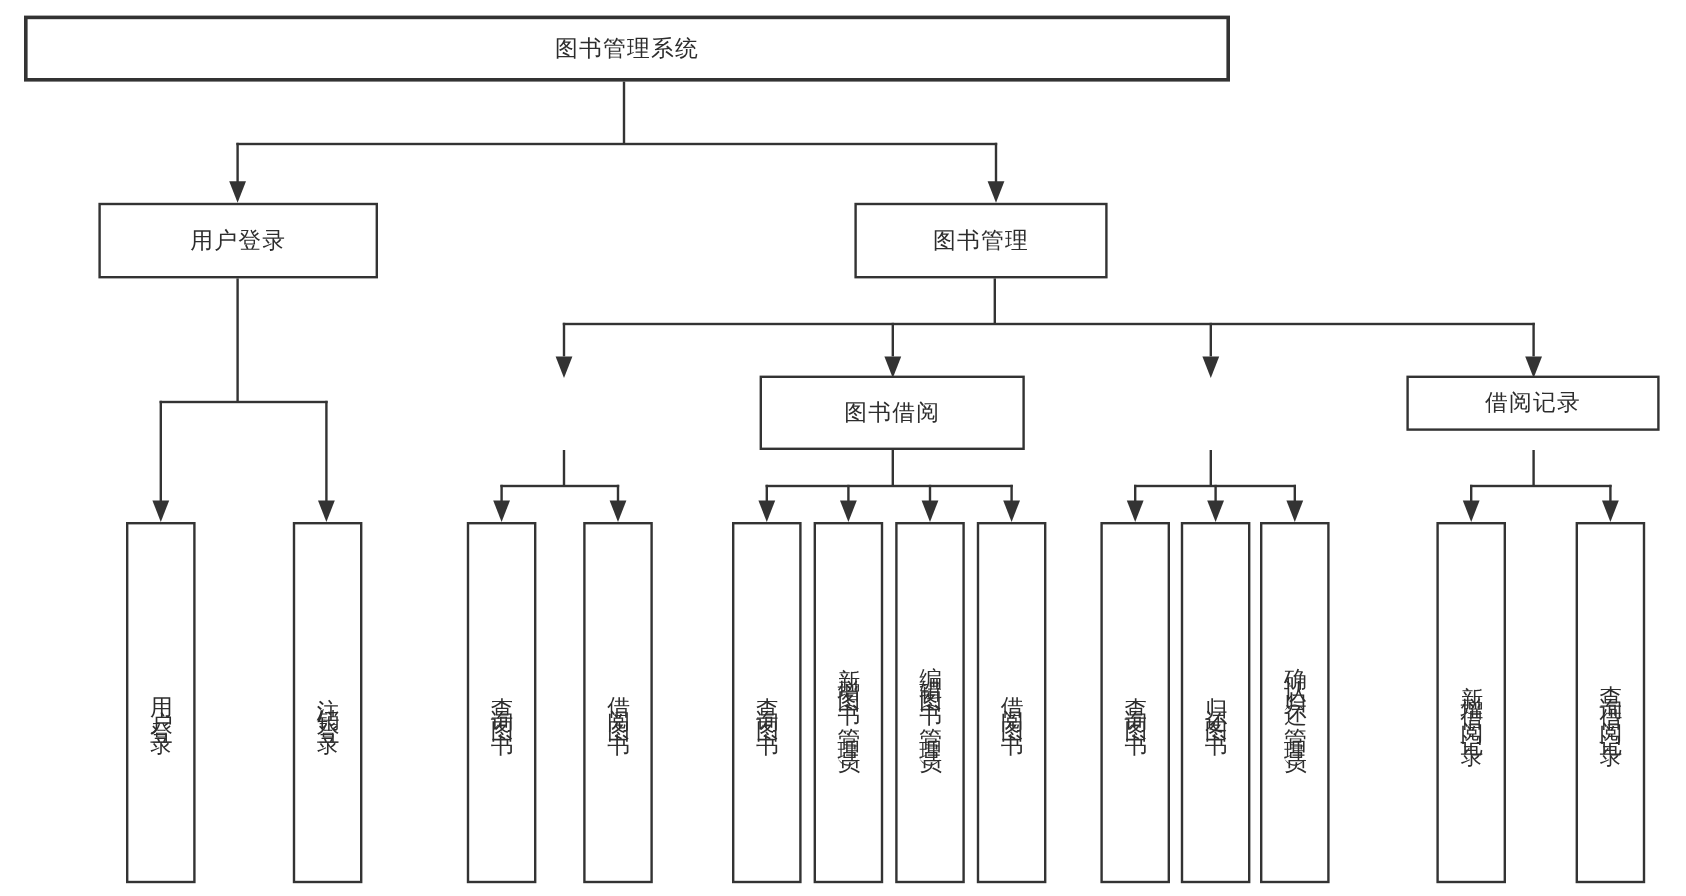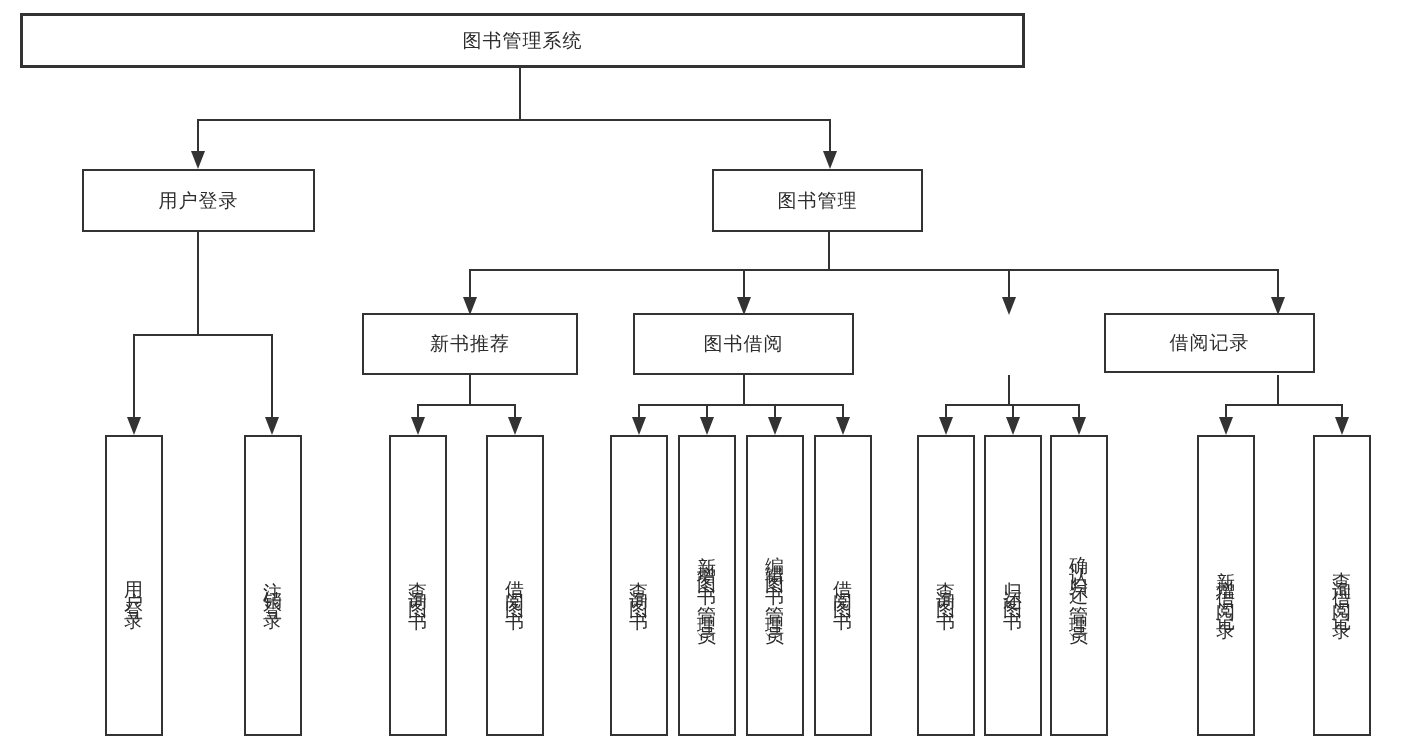--- a/index.html
+++ b/index.html
@@ -48,30 +48,27 @@
   </div>
 
   <div class="hbox" style="left:82px;top:169px;width:233px;height:63px">
     <span>用户登录</span>
   </div>
 
   <div class="hbox" style="left:712px;top:169px;width:211px;height:63px">
     <span>图书管理</span>
   </div>
 
-  <div class="hbox" style="left:362px;top:313px;width:216px;height:62px">
-    <span>新书推荐</span>
-  </div>
 
   <div class="hbox" style="left:633px;top:313px;width:221px;height:62px">
     <span>图书借阅</span>
   </div>
 
 
-  <div class="hbox" style="left:1104px;top:313px;width:211px;height:60px">
+  <div class="hbox" style="left:1172px;top:313px;width:211px;height:46px">
     <span>借阅记录</span>
   </div>
 
   <div class="vbox" style="left:105px">
     <span class="vtext">用户登录</span>
   </div>
   <div class="vbox" style="left:244px">
     <span class="vtext">注销登录</span>
   </div>
 

